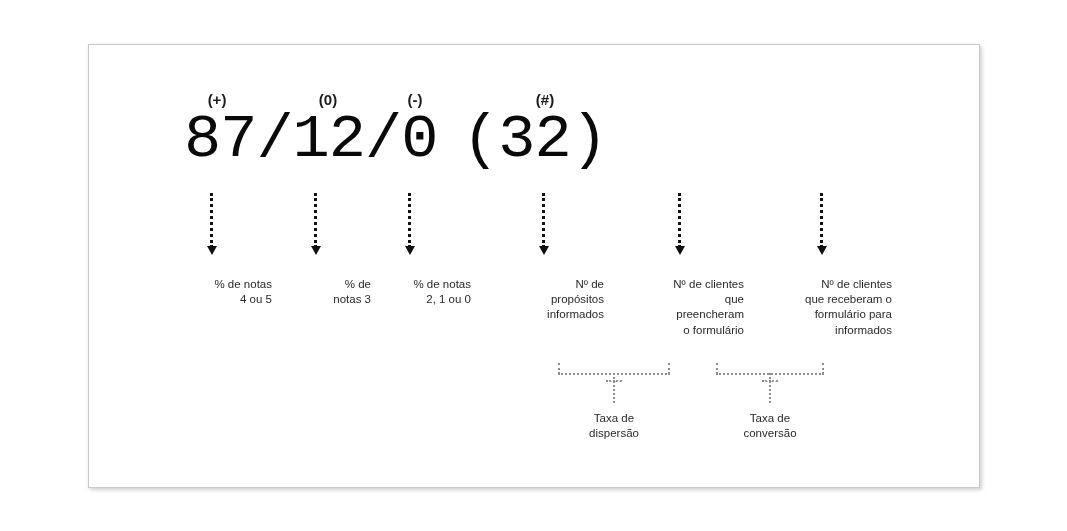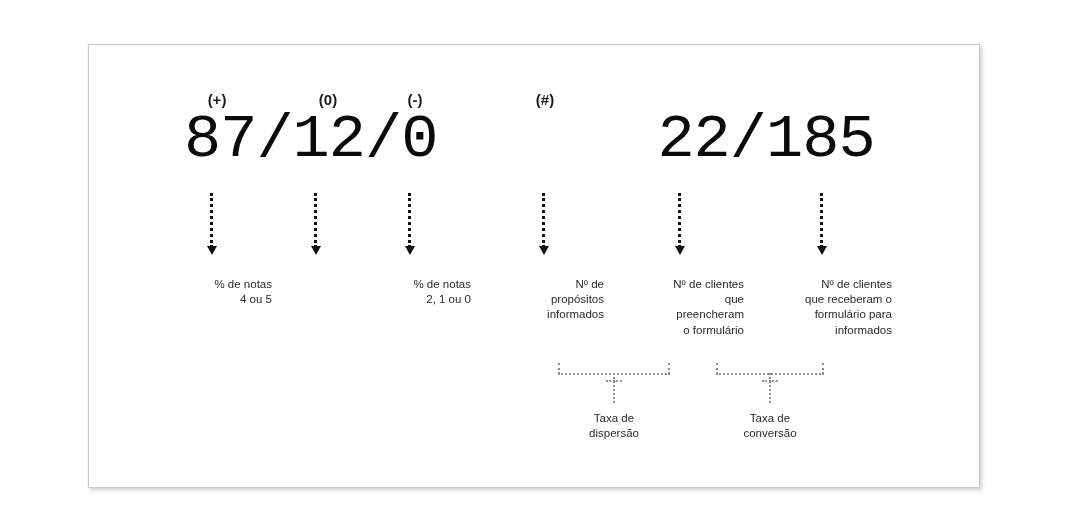--- a/index.html
+++ b/index.html
@@ -157,21 +157,21 @@
 </head>
 <body>
 
 <div id="slide-frame">
   <div id="canvas">
       <div class="marker" style="left: 108px; top: 46px; width: 40px;">(+)</div>
       <div class="marker" style="left: 219px; top: 46px; width: 40px;">(0)</div>
       <div class="marker" style="left: 306px; top: 46px; width: 40px;">(-)</div>
       <div class="marker" style="left: 436px; top: 46px; width: 40px;">(#)</div>
       <div class="bignum" style="left: 95px; top: 64px; width: 250px; text-align: center;">87/12/0</div>
-      <div class="bignum" style="left: 567px; top: 64px; width: 220px; text-align: center;">22/185</div>
+      <div class="bignum" style="left: 368px; top: 64px; width: 155px; text-align: center;">(32)</div>
       <div class="arrow" style="left: 121px; top: 148px; height: 55px;">
         <span class="shaft"></span>
         <span class="head"></span>
       </div>
       <div class="arrow" style="left: 225px; top: 148px; height: 55px;">
         <span class="shaft"></span>
         <span class="head"></span>
       </div>
       <div class="arrow" style="left: 319px; top: 148px; height: 55px;">
         <span class="shaft"></span>
@@ -185,20 +185,24 @@
         <span class="shaft"></span>
         <span class="head"></span>
       </div>
       <div class="arrow" style="left: 731px; top: 148px; height: 55px;">
         <span class="shaft"></span>
         <span class="head"></span>
       </div>
       <div class="caption" style="left: 63px; top: 232px; width: 120px;">
         <div>% de notas</div>
         <div>4 ou 5</div>
+      </div>
+      <div class="caption" style="left: 172px; top: 232px; width: 110px;">
+        <div>% de</div>
+        <div>notas 3</div>
       </div>
       <div class="caption" style="left: 262px; top: 232px; width: 120px;">
         <div>% de notas</div>
         <div>2, 1 ou 0</div>
       </div>
       <div class="caption" style="left: 395px; top: 232px; width: 120px;">
         <div>Nº de</div>
         <div>propósitos</div>
         <div>informados</div>
       </div>

